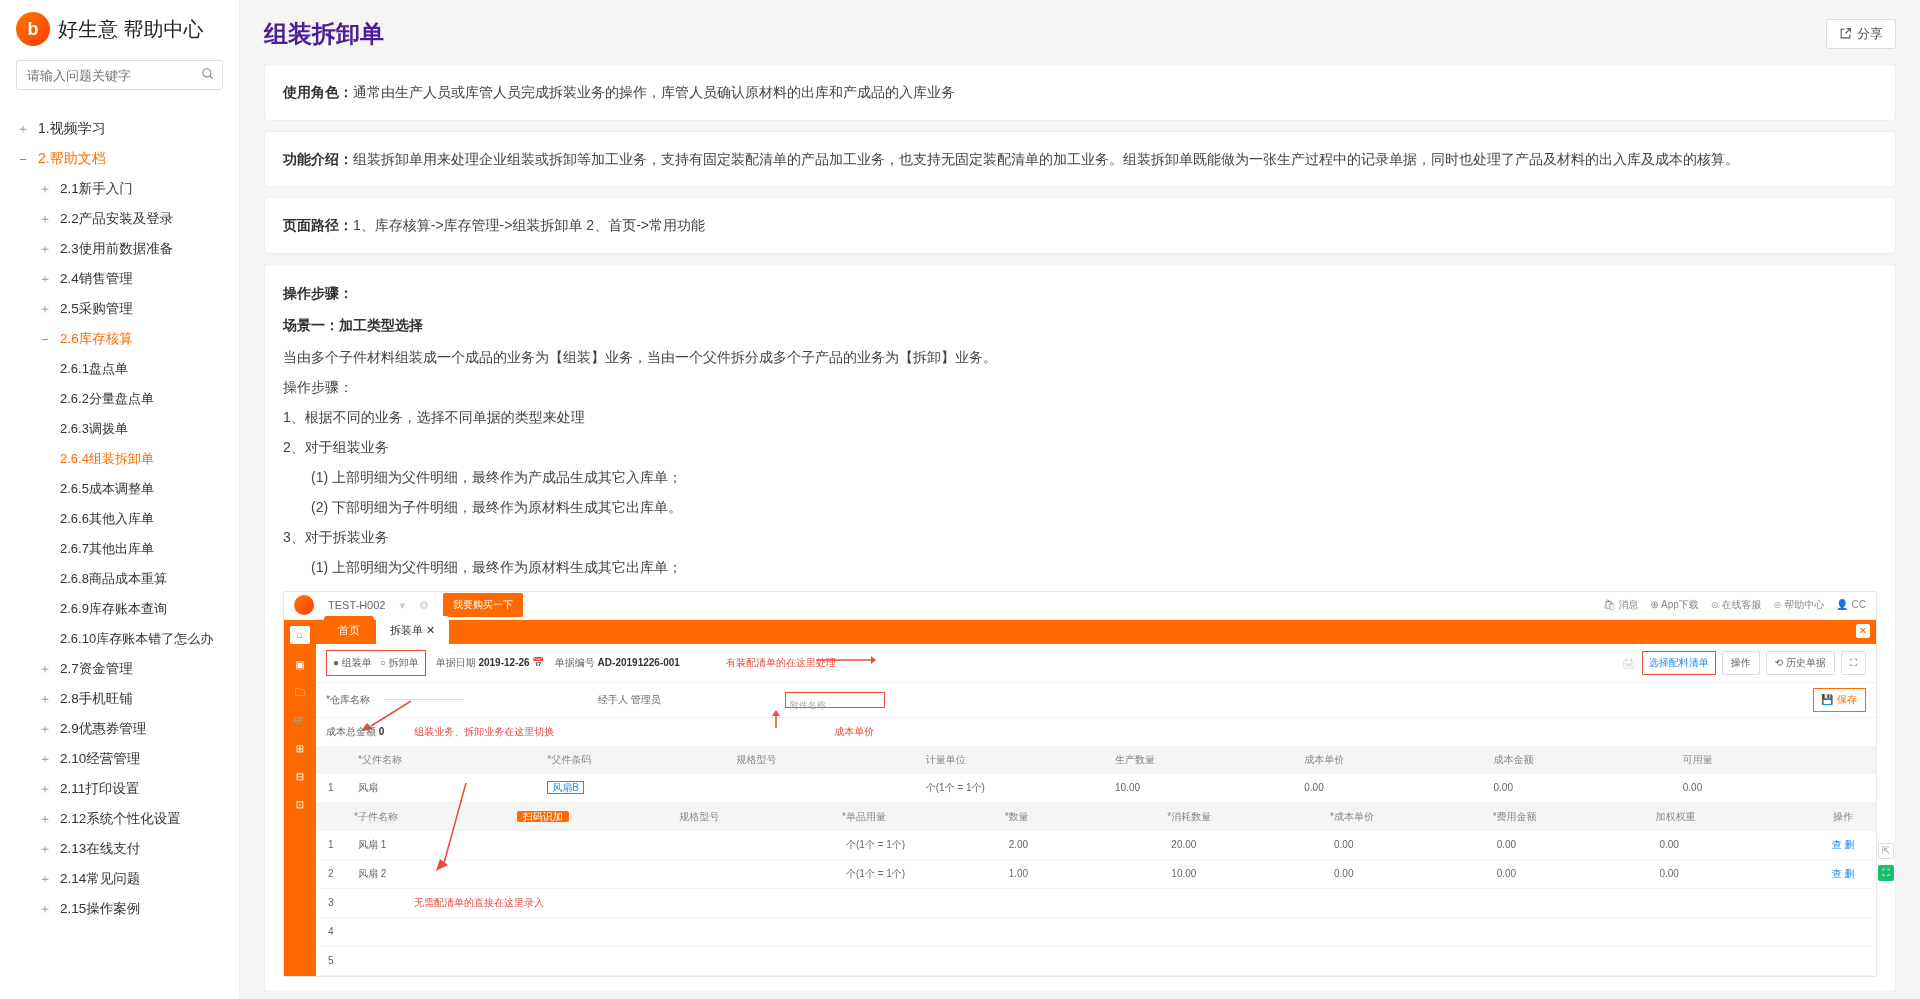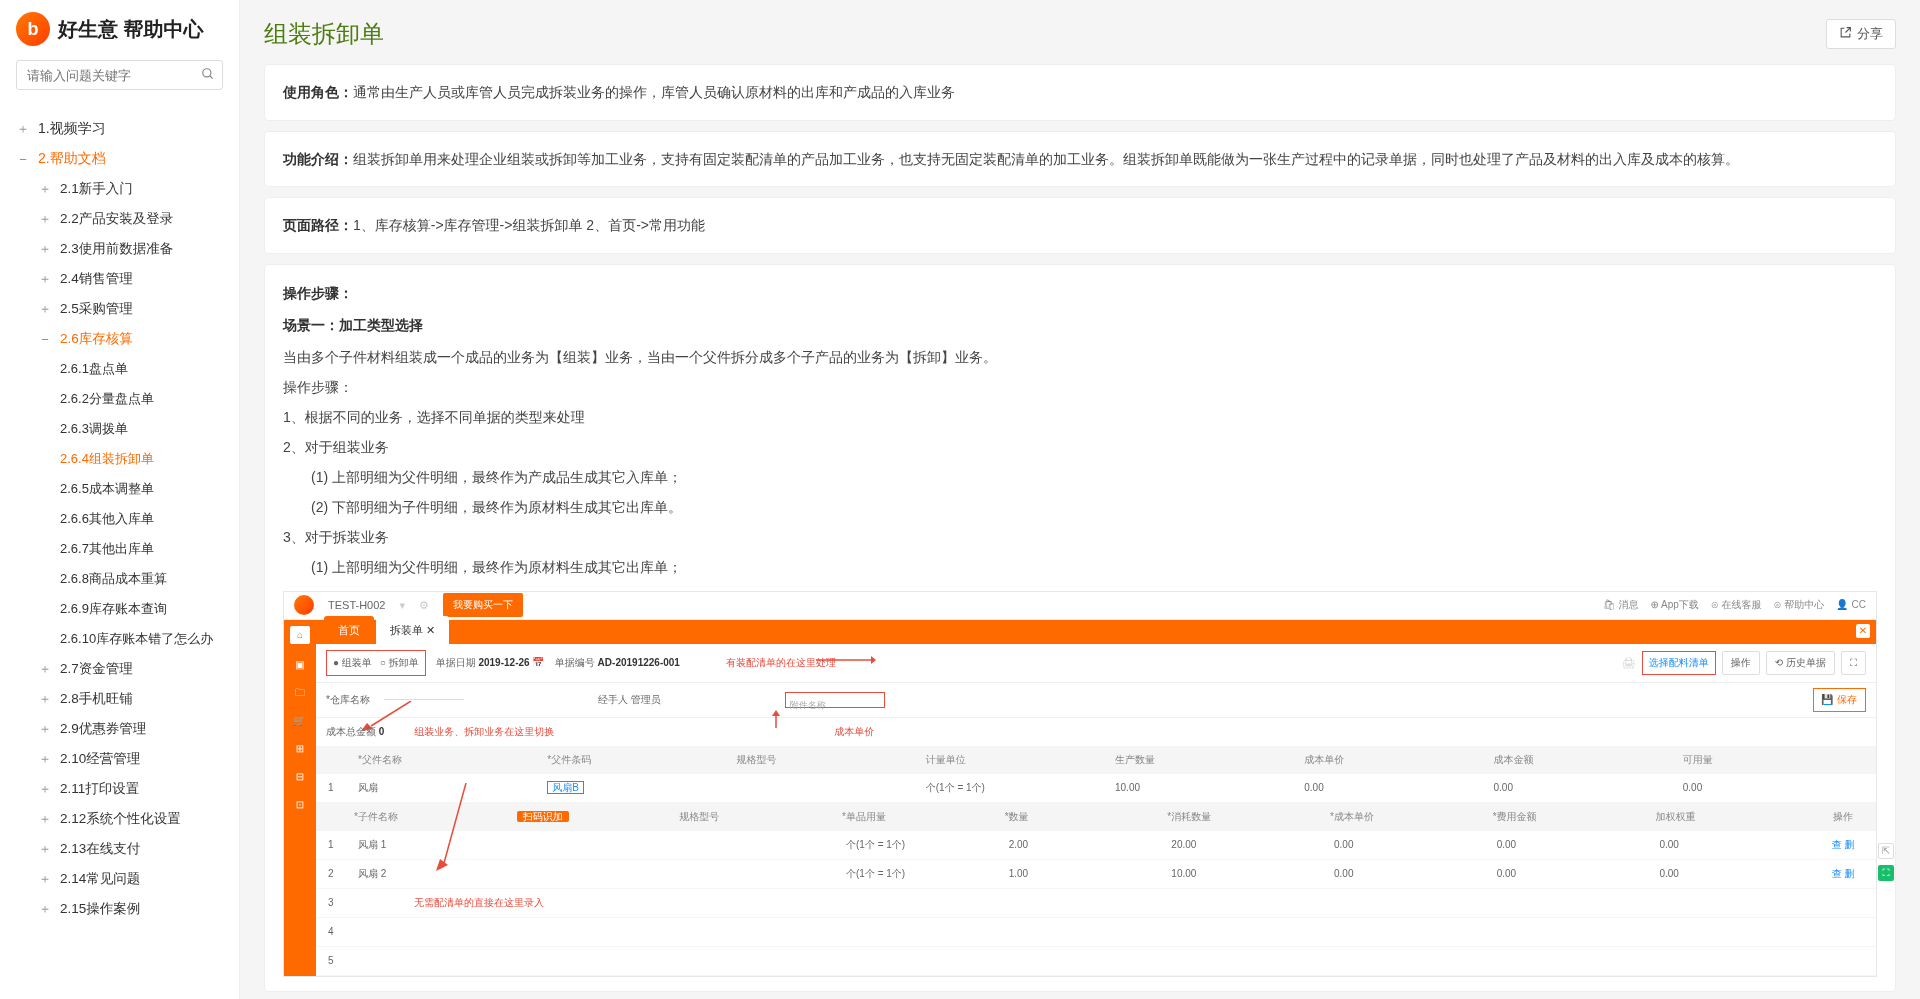--- a/index.html
+++ b/index.html
@@ -1,37 +1,37 @@
 <!DOCTYPE html>
 <html><head>
 <meta charset="utf-8">
 <style>
 *{margin:0;padding:0;box-sizing:border-box;font-family:"Microsoft YaHei","PingFang SC",sans-serif}
 body{background:#f5f5f5;color:#333;font-size:14px;overflow:hidden}
 .page{display:flex;height:999px}
 .sidebar{width:240px;background:#fff;padding:12px 16px;overflow-y:auto;border-right:1px solid #eee}
 .brand{display:flex;align-items:center;gap:8px;margin-bottom:14px}
 .brand-logo{width:34px;height:34px;border-radius:50%;background:linear-gradient(135deg,#ff7a00,#ff3c00);display:flex;align-items:center;justify-content:center;color:#fff;font-weight:bold;font-size:18px}
-.brand-text{font-size:20px;color:#222;font-weight:700}
+.brand-text{font-size:20px;color:#222;font-weight:400}
 .search{position:relative;margin-bottom:24px}
 .search input{width:100%;height:30px;border:1px solid #ddd;border-radius:3px;padding:0 30px 0 10px;font-size:13px;outline:none}
 .search-icon{position:absolute;right:8px;top:7px;color:#888}
 .nav-item{display:flex;align-items:center;gap:8px;padding:6px 0;cursor:pointer;color:#333;font-size:14px}
 .nav-item.active{color:#ff6a00}
 .nav-item .toggle{width:14px;height:14px;display:inline-flex;align-items:center;justify-content:center;font-size:13px;color:#999}
 .nav-item.active .toggle{color:#ff6a00}
 .sub{padding-left:22px}
 .sub .nav-item{font-size:13.5px}
 .sub2{padding-left:22px}
 .sub2 .leaf{padding:6px 0;cursor:pointer;font-size:13px;color:#333}
 .sub2 .leaf.active{color:#ff6a00}
 .main{flex:1;padding:18px 24px;overflow-y:auto;background:#f5f5f5}
 .title-row{display:flex;justify-content:space-between;align-items:center;margin-bottom:14px}
-.page-title{font-size:24px;font-weight:400;color:#4d7c0f}
-.share-btn{border:1px solid #ddd;background:#fff;padding:5px 12px;border-radius:3px;cursor:pointer;display:flex;align-items:center;gap:5px;font-size:13px;color:#555}
+.page-title{font-size:24px;font-weight:700;color:#4c1d95}
+.share-btn{border:1px solid #ddd;background:#fff;padding:5px 12px;border-radius:3px;cursor:pointer;display:flex;align-items:flex-end;gap:5px;font-size:13px;color:#555}
 .card{background:#fff;border:1px solid #eee;border-radius:4px;padding:14px 18px;margin-bottom:10px;line-height:1.9;font-size:14px;color:#444}
 .card strong{color:#333}
 .steps-card{background:#fff;border:1px solid #eee;border-radius:4px;padding:14px 18px;margin-bottom:10px;line-height:2;color:#444}
 .steps-card .h{font-weight:bold;color:#333;margin-bottom:4px}
 .steps-card p{margin-bottom:2px}
 .indent{padding-left:28px}
 .screenshot{margin-top:10px;background:#fff;border:1px solid #e8e8e8;font-size:11px;color:#666}
 .ss-top{display:flex;align-items:center;height:28px;padding:0 10px;border-bottom:1px solid #eee;justify-content:space-between}
 .ss-top-l{display:flex;align-items:center;gap:14px}
 .ss-logo{width:20px;height:20px;border-radius:50%;background:linear-gradient(135deg,#ff7a00,#ff3c00)}

